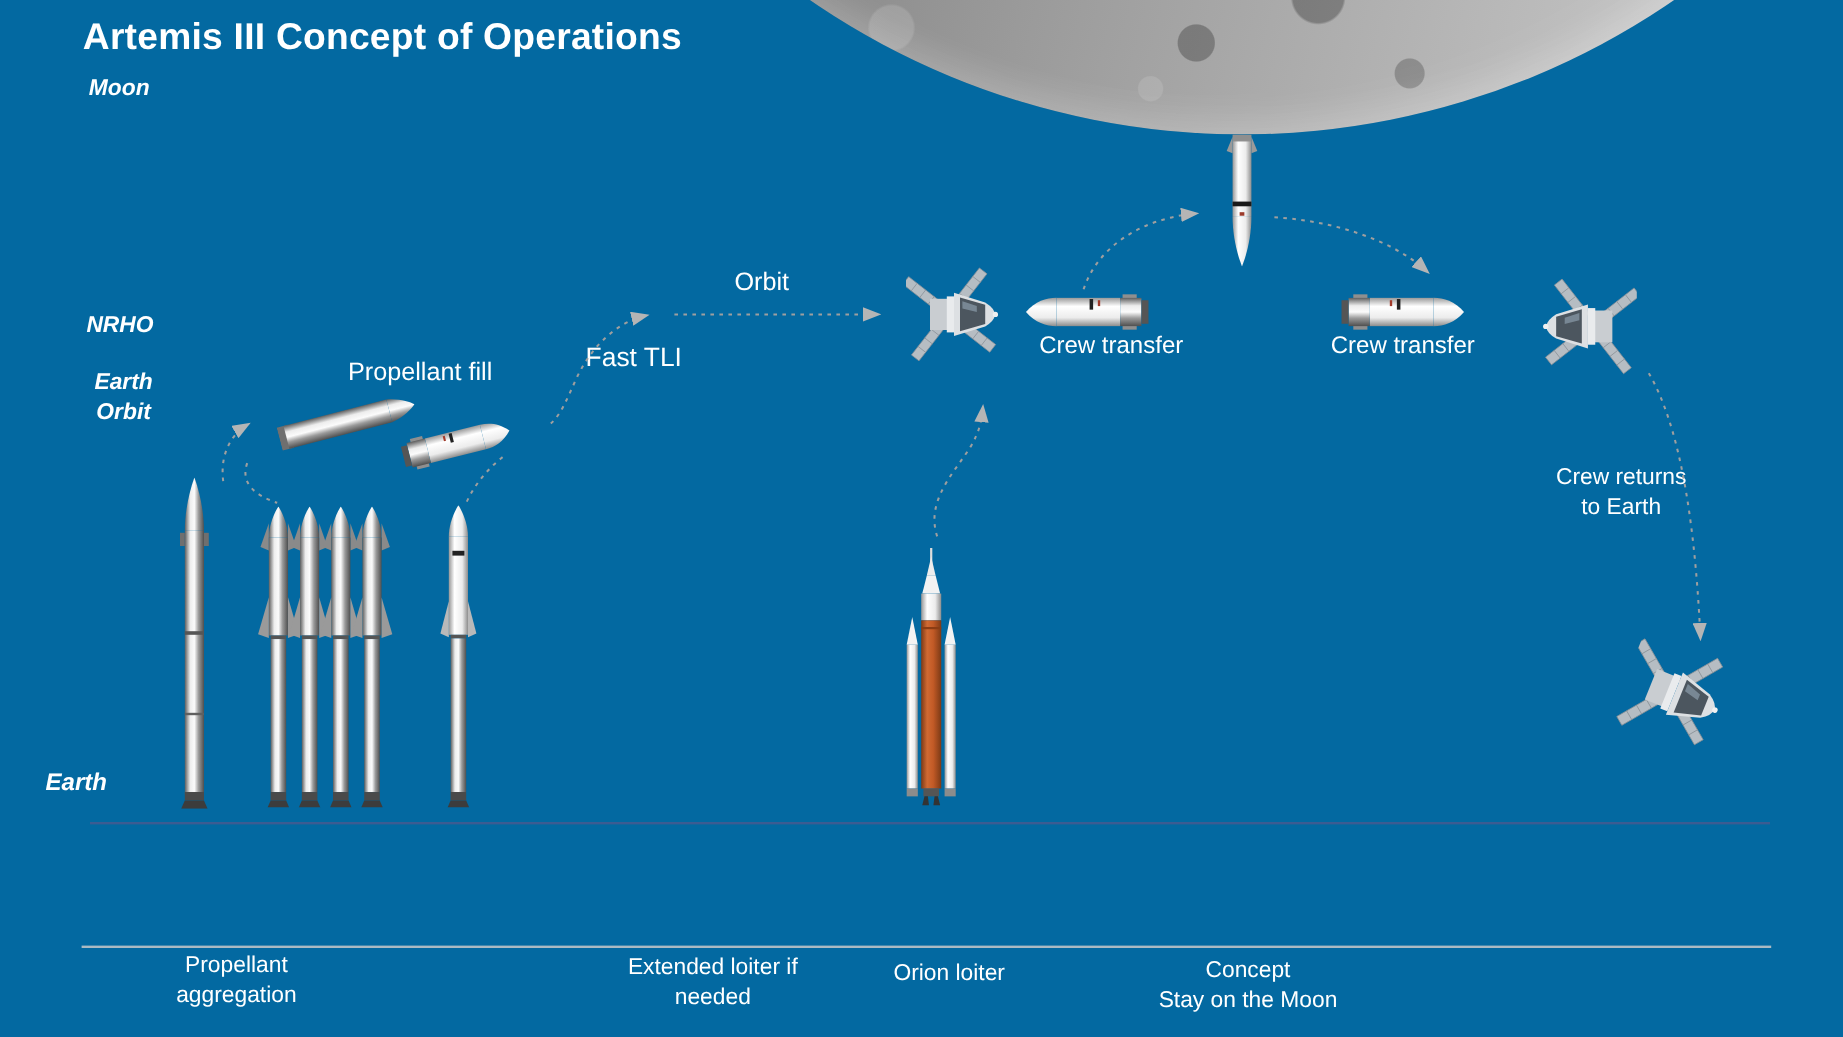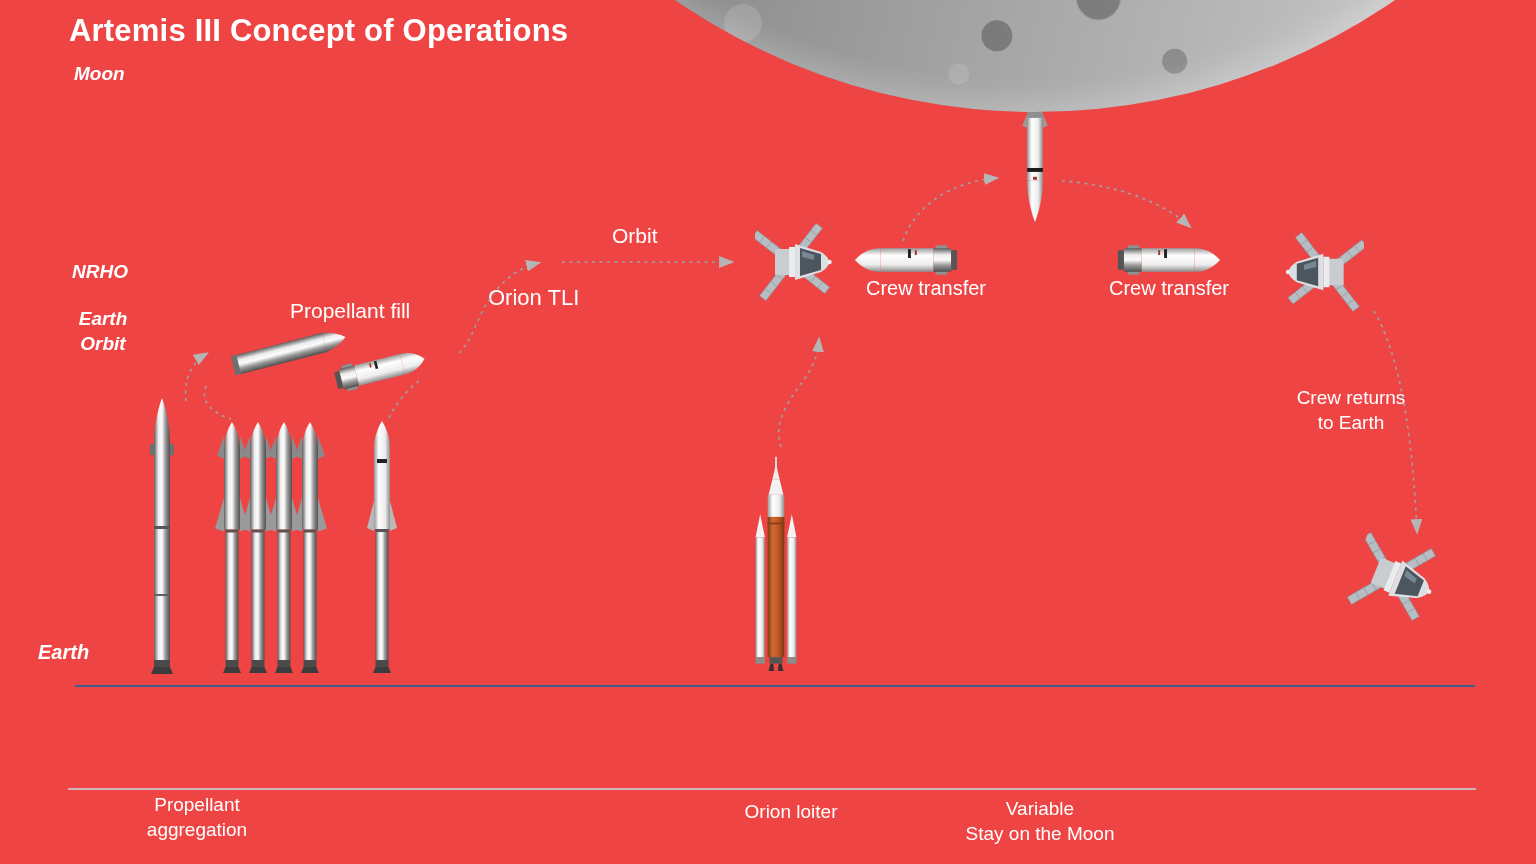--- a/index.html
+++ b/index.html
@@ -1,16 +1,16 @@
 <!DOCTYPE html>
 <html><head>
 <meta charset="utf-8">
 <style>
   html,body{margin:0;padding:0;background:#000;}
-  #stage{position:relative;width:1536px;height:864px;background:#ef4444;overflow:hidden;
+  #stage{position:relative;width:1536px;height:864px;background:#0369a1;overflow:hidden;
          font-family:"Liberation Sans",sans-serif;color:#fff;}
   .abs{position:absolute;}
   .label{position:absolute;white-space:nowrap;color:#fff;}
   .title{left:69px;top:13px;font-size:31px;font-weight:bold;letter-spacing:.2px;}
   .layer{font-weight:bold;font-style:italic;font-size:19px;}
   .flight{font-size:20px;font-weight:400;}
   .centered{transform:translateX(-50%);text-align:center;white-space:nowrap;}
   .twoline{line-height:1.32;}
   .phase{position:absolute;transform:translateX(-50%);text-align:center;font-size:19px;line-height:1.33;}
   .moon{position:absolute;left:400px;top:-1158px;width:1270px;height:1270px;border-radius:50%;
@@ -206,21 +206,21 @@
   <div class="label title">Artemis III Concept of Operations</div>
   <div class="label layer" style="left:74px;top:63px;">Moon</div>
   <div class="label layer" style="left:72px;top:227px;margin-top:34px;">NRHO</div>
   <div class="label layer centered twoline" style="left:103px;top:306px;">
     <span style="display:block;">Earth</span>
     <span style="display:block;">Orbit</span>
   </div>
   <div class="label layer" style="left:38px;top:641px;font-size:20px;">Earth</div>
 
   <div class="label flight" style="left:290px;top:299px;font-size:21px;">Propellant fill</div>
-  <div class="label flight" style="left:488px;top:285px;font-size:22px;">Orion TLI</div>
+  <div class="label flight" style="left:488px;top:285px;font-size:22px;">Fast TLI</div>
   <div class="label flight" style="left:612px;top:224px;font-size:21px;">Orbit</div>
   <div class="label flight centered" style="left:926px;top:277px;">Crew transfer</div>
   <div class="label flight centered" style="left:1169px;top:277px;">Crew transfer</div>
   <div class="label flight centered twoline" style="left:1351px;top:385px;font-size:19px;">
     <span style="display:block;">Crew returns</span>
     <span style="display:block;">to Earth</span>
   </div>
 
   <svg class="abs" style="left:0;top:0;" width="1536" height="864">
     <defs>
@@ -298,22 +298,26 @@
       <use href="#sym-orion"></use>
     </svg>
 
   <div class="ground-line" style="background:#3c5c92;"></div>
   <div class="timeline-line" style="background:#c9c9c9;"></div>
 
   <div class="phase" style="left:197px;top:792px;">
     <span style="display:block;">Propellant</span>
     <span style="display:block;">aggregation</span>
   </div>
+  <div class="phase" style="left:594px;top:794px;">
+    <span style="display:block;">Extended loiter if</span>
+    <span style="display:block;">needed</span>
+  </div>
   <div class="phase" style="left:791px;top:799px;">
     <span style="display:block;">Orion loiter</span>
     <span style="display:block;"></span>
   </div>
   <div class="phase" style="left:1040px;top:796px;">
-    <span style="display:block;">Variable</span>
+    <span style="display:block;">Concept</span>
     <span style="display:block;">Stay on the Moon</span>
   </div>
 
 </div>
 
 </body></html>

